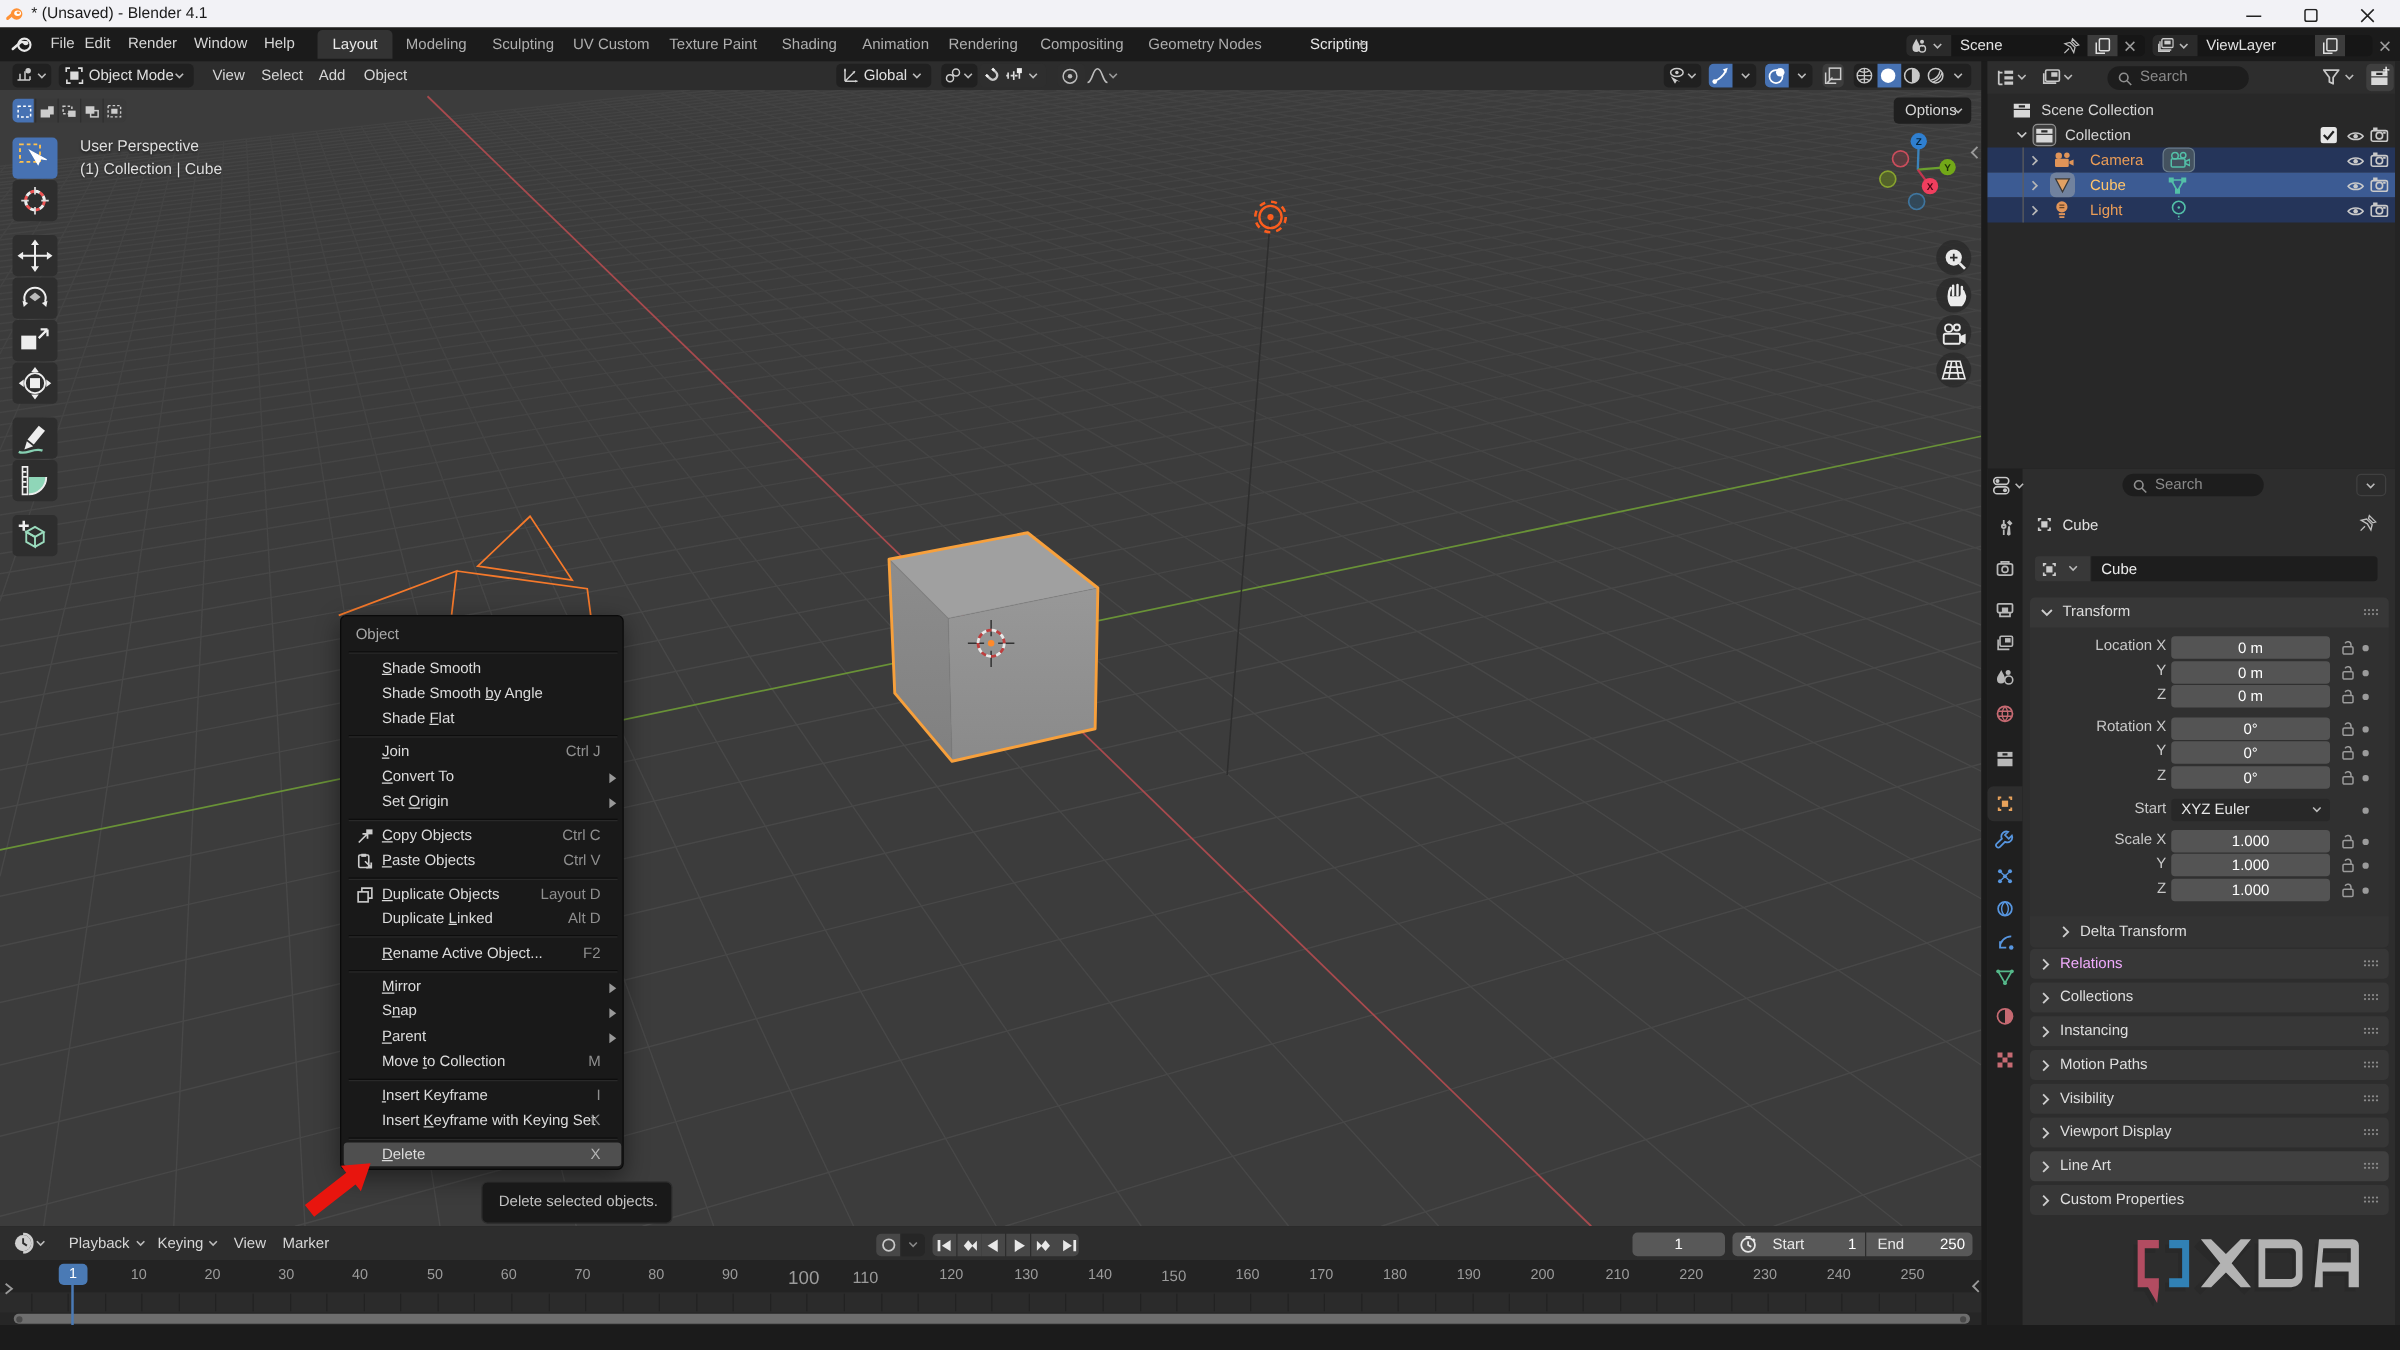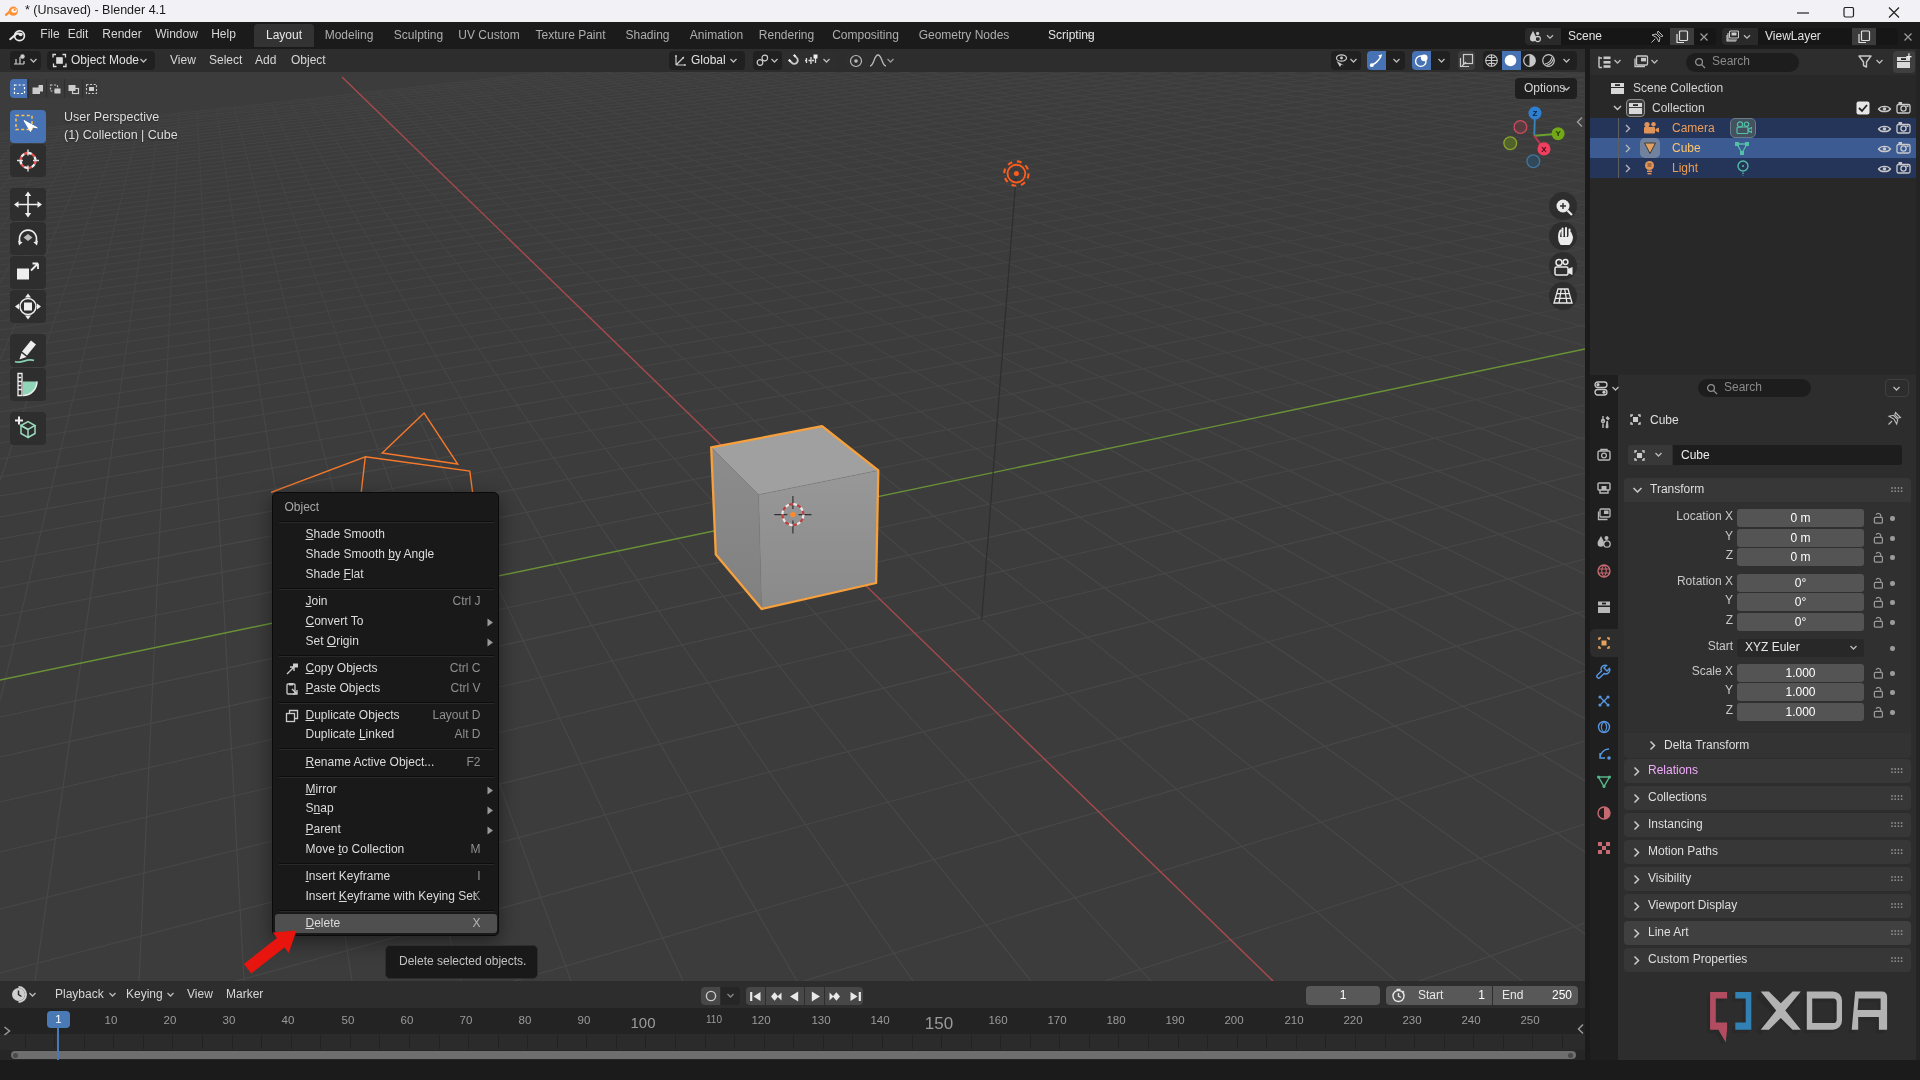--- a/index.html
+++ b/index.html
@@ -1197,25 +1197,25 @@
  <div class="abs" style="left:91px;top:33px;width:40px;text-align:center;color:#9b9b9b;font-size:11.5px">10</div>
       <div class="abs" style="left:150px;top:33px;width:40px;text-align:center;color:#9b9b9b;font-size:11.5px">20</div>
       <div class="abs" style="left:209px;top:33px;width:40px;text-align:center;color:#9b9b9b;font-size:11.5px">30</div>
       <div class="abs" style="left:268px;top:33px;width:40px;text-align:center;color:#9b9b9b;font-size:11.5px">40</div>
       <div class="abs" style="left:328px;top:33px;width:40px;text-align:center;color:#9b9b9b;font-size:11.5px">50</div>
       <div class="abs" style="left:387px;top:33px;width:40px;text-align:center;color:#9b9b9b;font-size:11.5px">60</div>
       <div class="abs" style="left:446px;top:33px;width:40px;text-align:center;color:#9b9b9b;font-size:11.5px">70</div>
       <div class="abs" style="left:505px;top:33px;width:40px;text-align:center;color:#9b9b9b;font-size:11.5px">80</div>
       <div class="abs" style="left:564px;top:33px;width:40px;text-align:center;color:#9b9b9b;font-size:11.5px">90</div>
       <div class="abs" style="left:623px;top:33px;width:40px;text-align:center;color:#9b9b9b;font-size:15px">100</div>
-      <div class="abs" style="left:682px;top:33px;width:40px;text-align:right;color:#9b9b9b;font-size:10px">110</div>
+      <div class="abs" style="left:682px;top:33px;width:40px;text-align:left;color:#9b9b9b;font-size:13px">110</div>
       <div class="abs" style="left:741px;top:33px;width:40px;text-align:center;color:#9b9b9b;font-size:11.5px">120</div>
       <div class="abs" style="left:801px;top:33px;width:40px;text-align:center;color:#9b9b9b;font-size:11.5px">130</div>
       <div class="abs" style="left:860px;top:33px;width:40px;text-align:center;color:#9b9b9b;font-size:11.5px">140</div>
-      <div class="abs" style="left:919px;top:33px;width:40px;text-align:center;color:#9b9b9b;font-size:17px">150</div>
+      <div class="abs" style="left:919px;top:33px;width:40px;text-align:center;color:#9b9b9b;font-size:12px">150</div>
       <div class="abs" style="left:978px;top:33px;width:40px;text-align:center;color:#9b9b9b;font-size:11.5px">160</div>
       <div class="abs" style="left:1037px;top:33px;width:40px;text-align:center;color:#9b9b9b;font-size:11.5px">170</div>
       <div class="abs" style="left:1096px;top:33px;width:40px;text-align:center;color:#9b9b9b;font-size:11.5px">180</div>
       <div class="abs" style="left:1155px;top:33px;width:40px;text-align:center;color:#9b9b9b;font-size:11.5px">190</div>
       <div class="abs" style="left:1214px;top:33px;width:40px;text-align:center;color:#9b9b9b;font-size:11.5px">200</div>
       <div class="abs" style="left:1274px;top:33px;width:40px;text-align:center;color:#9b9b9b;font-size:11.5px">210</div>
       <div class="abs" style="left:1333px;top:33px;width:40px;text-align:center;color:#9b9b9b;font-size:11.5px">220</div>
       <div class="abs" style="left:1392px;top:33px;width:40px;text-align:center;color:#9b9b9b;font-size:11.5px">230</div>
       <div class="abs" style="left:1451px;top:33px;width:40px;text-align:center;color:#9b9b9b;font-size:11.5px">240</div>
       <div class="abs" style="left:1510px;top:33px;width:40px;text-align:center;color:#9b9b9b;font-size:11.5px">250</div>

